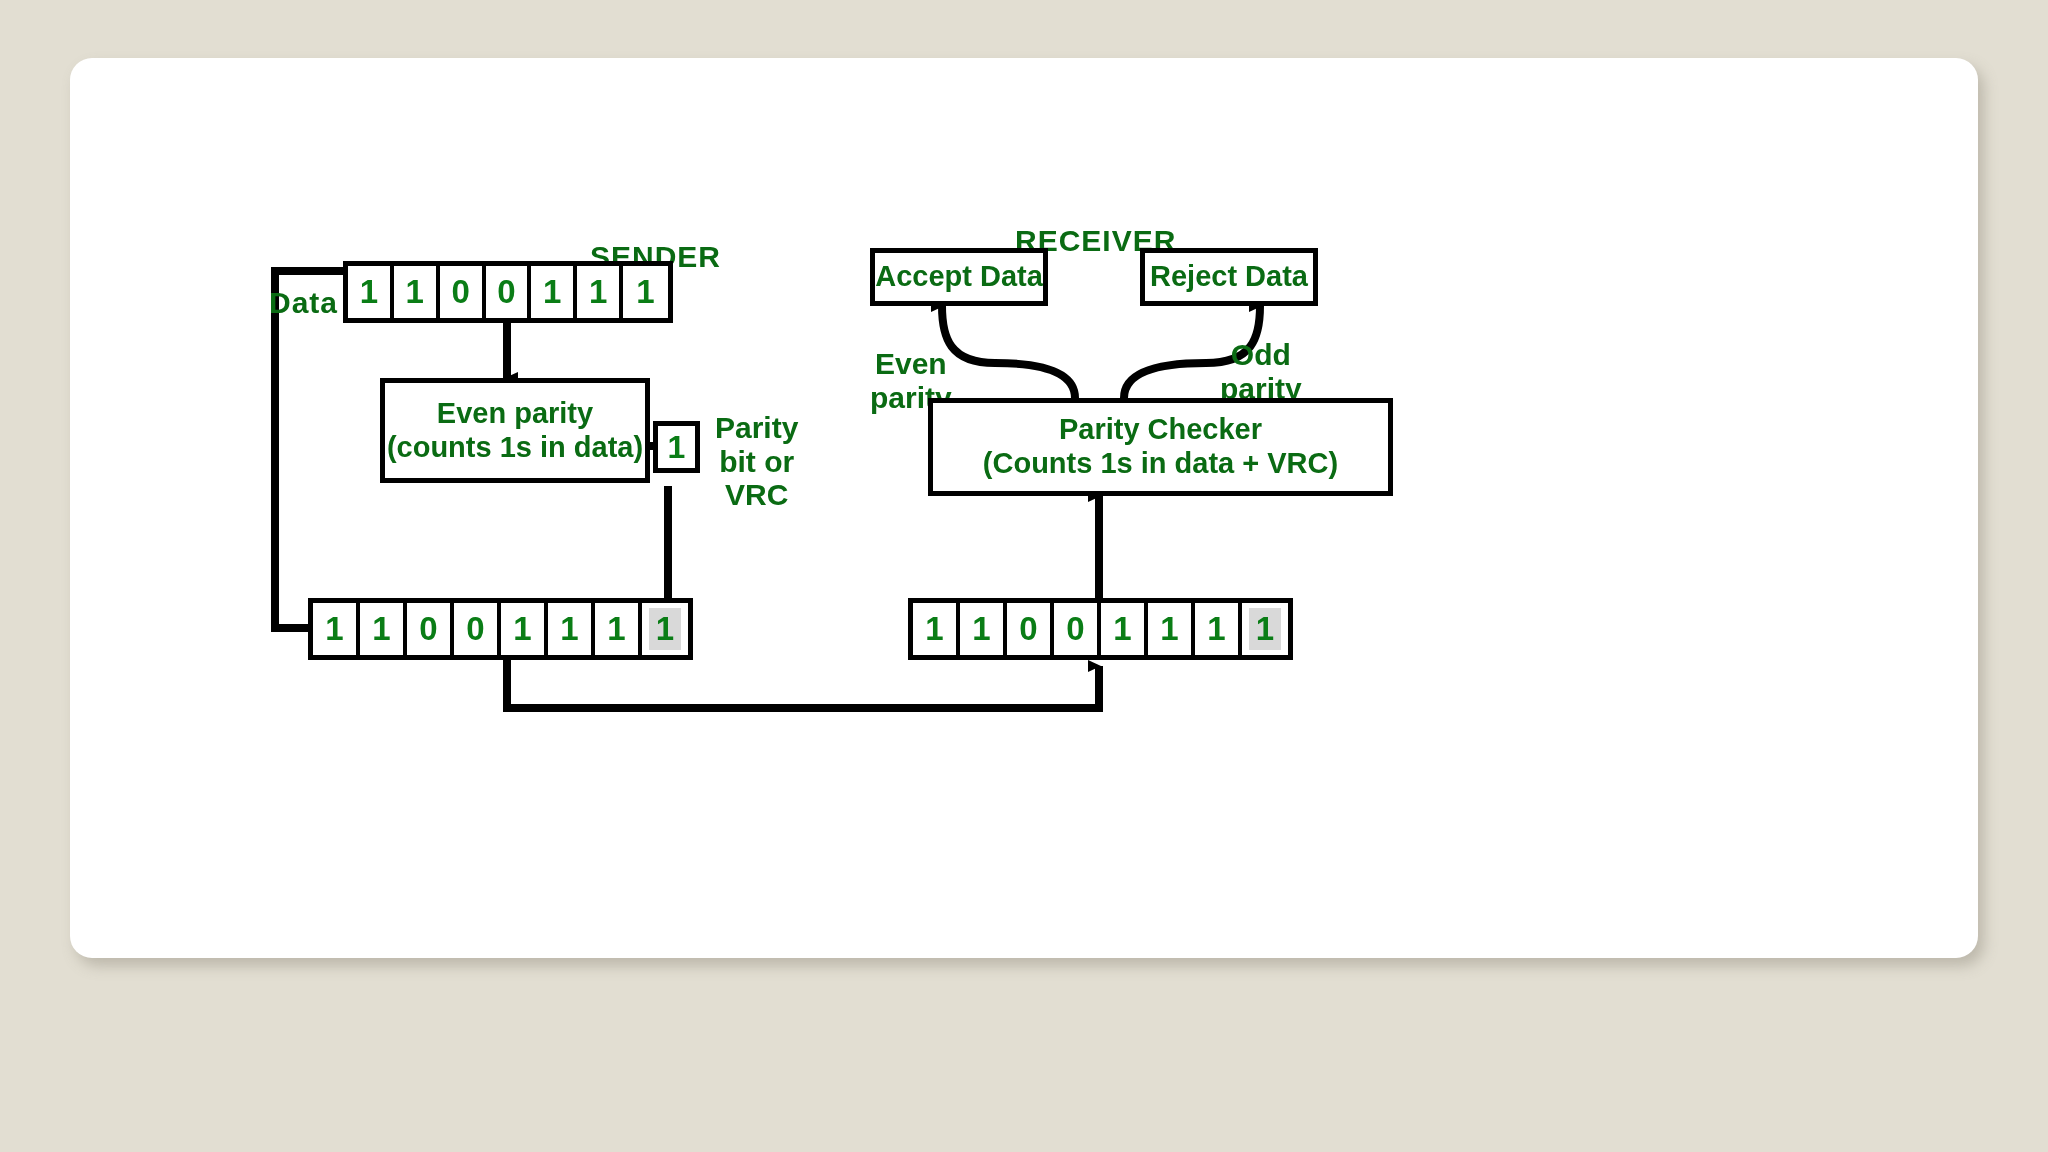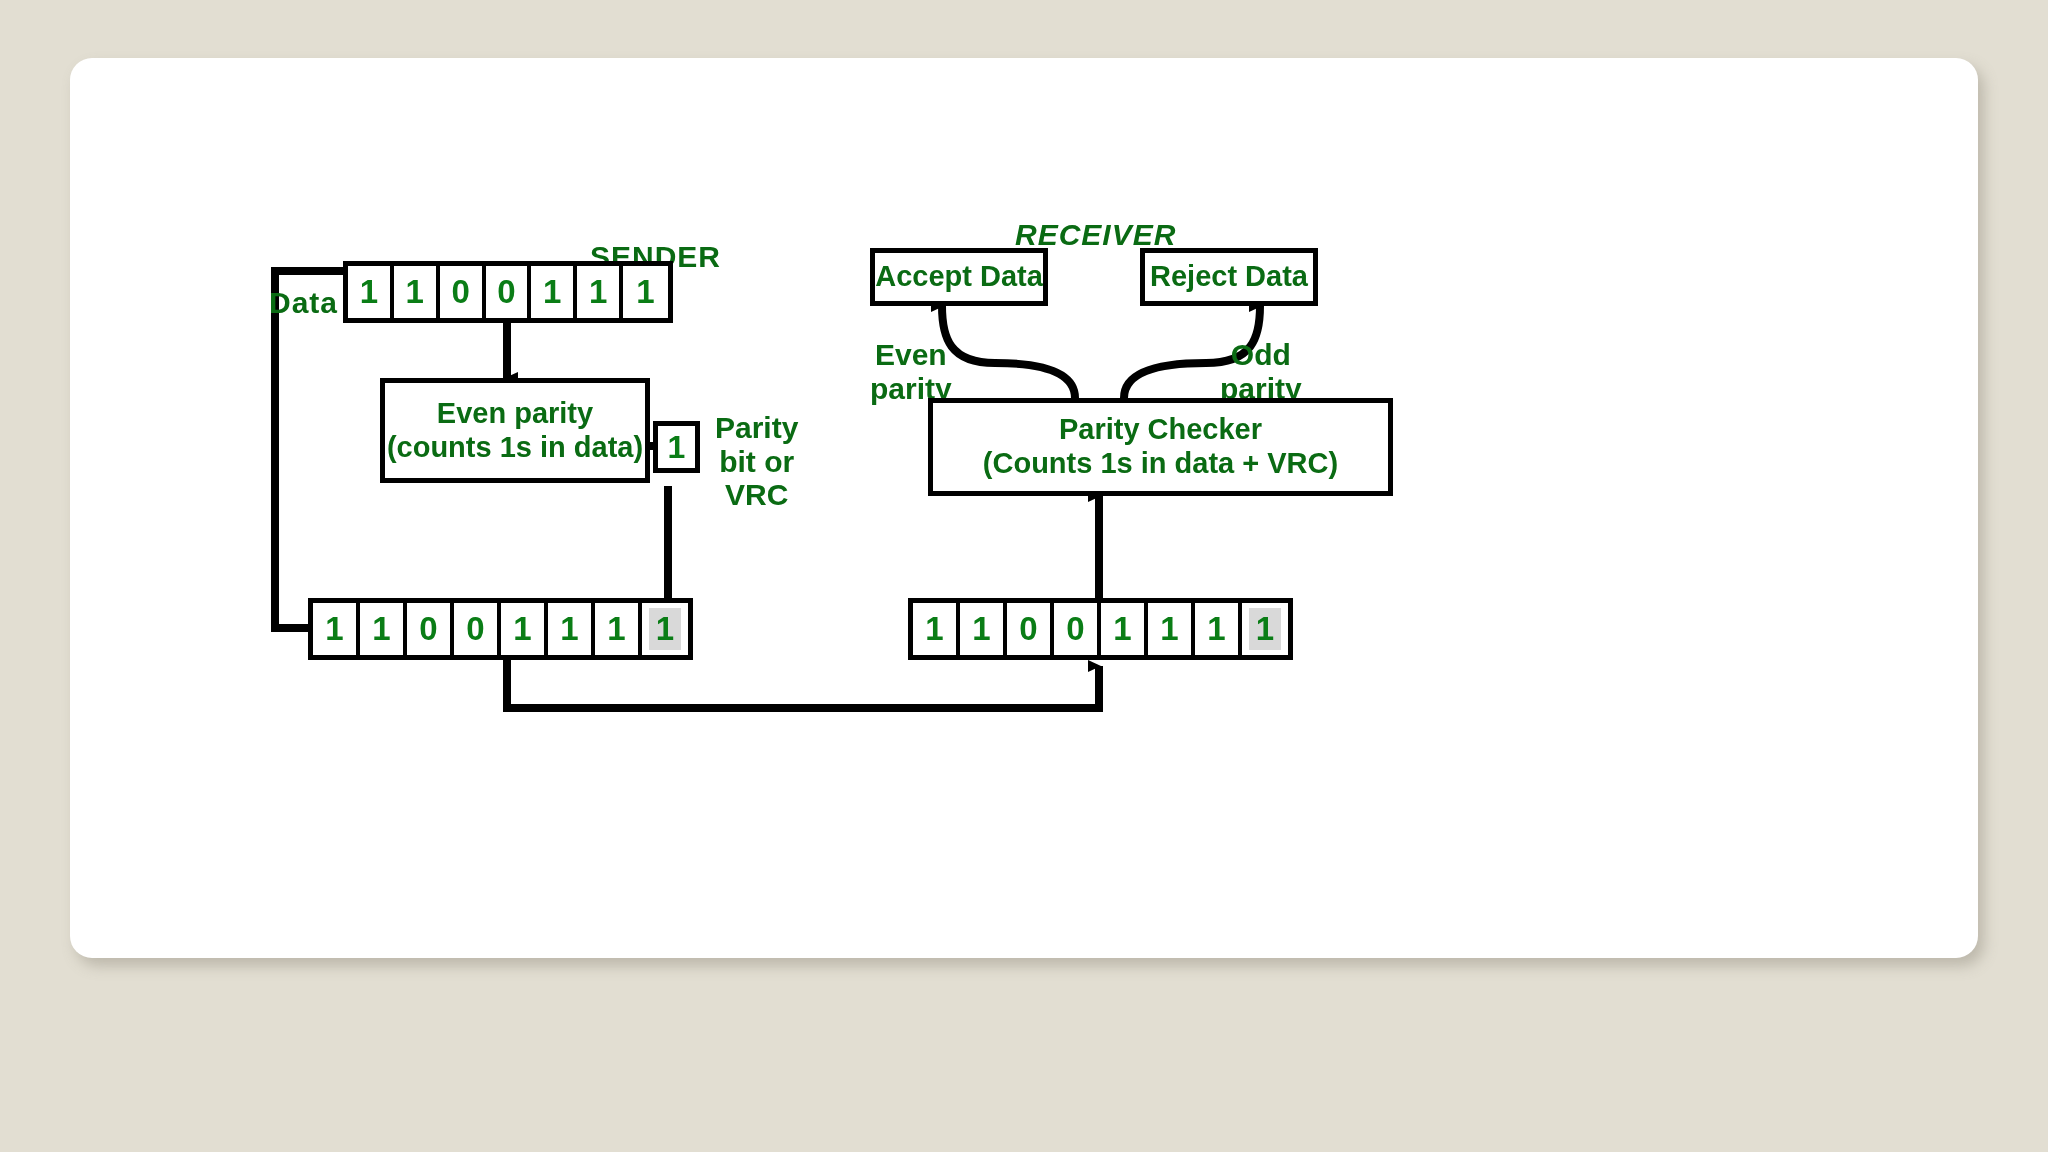--- a/index.html
+++ b/index.html
@@ -227,31 +227,31 @@
           <span>1</span>
         </div>
         <div class="cell">
           <span>1</span>
         </div>
         <div class="cell highlight">
           <span>1</span>
         </div>
       </div>
 
-    <div class="txt section-title" style="left:945px; top:160px;font-style:italic;">RECEIVER</div>
+    <div class="txt section-title" style="left:945px; top:166px;">RECEIVER</div>
 
     <div class="rbox" style="left:800px; top:190px; width:178px; height:58px;">
       <div class="boxtext">Accept Data</div>
     </div>
 
     <div class="rbox" style="left:1070px; top:190px; width:178px; height:58px;">
       <div class="boxtext">Reject Data</div>
     </div>
 
-    <div class="txt side-label" style="left:800px; top:280px;">
+    <div class="txt side-label" style="left:800px; top:289px;">
       <div>Even</div>
       <div>parity</div>
     </div>
 
     <div class="txt side-label" style="left:1150px; top:280px;">
       <div>Odd</div>
       <div>parity</div>
     </div>
 
     <div class="rbox" style="left:858px; top:340px; width:465px; height:98px;align-items:center;">

